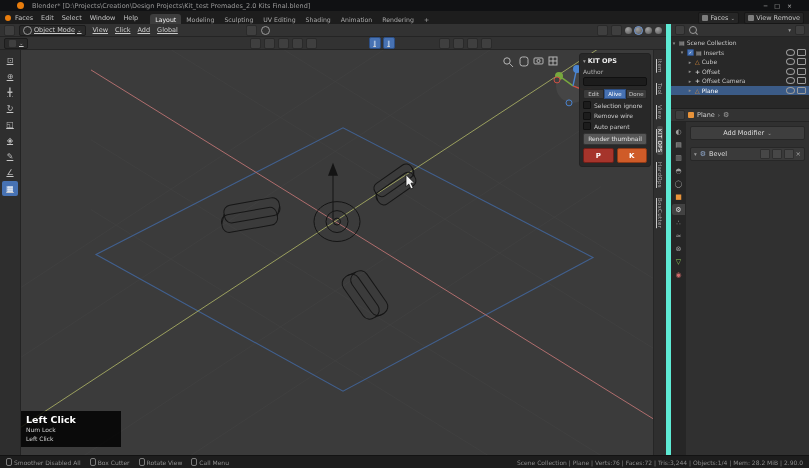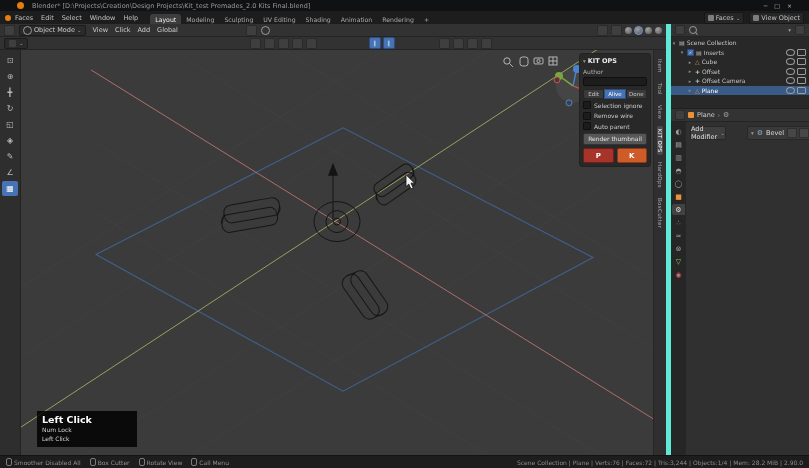--- a/index.html
+++ b/index.html
@@ -30,21 +30,21 @@
   .sm-circle{width:7px;height:7px;border:1px solid #9a9a9a;border-radius:50%;}
   .hdr-menus{display:flex;gap:7px;margin-left:3px;}
   .hdr-right{margin-left:auto;display:flex;gap:3px;align-items:center;}
   .sphere{width:7px;height:7px;border-radius:50%;background:radial-gradient(circle at 35% 30%,#a2a2a2,#555);}
   .sphere.active{outline:1px solid #7ba2dd;}
   .blue-toggle{width:10px;height:10px;background:#4772b3;border:1px solid #2c4e84;border-radius:2px;
        color:#e4edf8;font-size:5.5px;display:flex;align-items:center;justify-content:center;}
   .caret{color:#9a9a9a;font-size:5.5px;}
   
   .main{flex:1;display:flex;min-height:0;}
-  .left-col{width:666px;display:flex;flex-direction:column;flex:0 0 auto;}
+  .left-col{width:666px;display:flex;flex-direction:column;flex:0 0 auto;text-decoration:underline;}
   .vp-row{flex:1;display:flex;min-height:0;}
   .toolbar{width:20px;background:#2e2e2e;border-right:1px solid #232323;display:flex;
            flex-direction:column;align-items:center;padding-top:3px;gap:1px;flex:0 0 auto;}
   .tool-btn{width:16px;height:15px;display:flex;align-items:center;justify-content:center;
             color:#b9b9b9;font-size:8px;border-radius:2px;}
   .tool-btn.active{background:#4772b3;color:#fff;}
   .viewport{flex:1;position:relative;background:#3b3b3b;overflow:hidden;}
   .vp-svg{position:absolute;inset:0;width:100%;height:100%;}
   .vp-overlay-text{position:absolute;left:8px;top:4px;font-size:6.5px;color:#b5b5b5;line-height:1.55;}
   .vp-overlay-text .l2{color:#949494;font-size:6px;}
@@ -68,21 +68,21 @@
   .ko-check{display:flex;align-items:center;gap:3px;}
   .ko-box{width:6px;height:6px;background:#1c1c1c;border:1px solid #0f0f0f;border-radius:1px;flex:0 0 auto;}
   .ko-btn{background:#565656;border:1px solid #333;border-radius:2px;text-align:center;
           padding:1.5px 0;color:#e4e4e4;}
   .ko-brands{display:flex;gap:3px;margin-top:1px;}
   .ko-brand{flex:1;height:13px;border-radius:2px;display:flex;align-items:center;justify-content:center;
             color:#fff;font-weight:bold;font-size:7px;}
   .ko-brand.red{background:#a6342b;border:1px solid #6e1f19;}
   .ko-brand.orange{background:#cf5b28;border:1px solid #8e3a17;}
   
-  .screencast{position:absolute;left:16px;bottom:8px;background:rgba(0,0,0,.82);padding:3px 10px 3px 5px;min-width:85px;}
+  .screencast{position:absolute;left:0;bottom:8px;background:rgba(0,0,0,.82);padding:3px 10px 3px 5px;min-width:85px;}
   .sc-main{font-size:9.5px;color:#fff;font-weight:bold;}
   .sc-line{font-size:6px;color:#d2d2d2;line-height:1.6;}
   
   .right-col{flex:1;display:flex;flex-direction:column;border-left:5px solid #5eead4;min-width:0;}
   .outliner{height:84px;background:#282828;display:flex;flex-direction:column;flex:0 0 auto;}
   .out-header{height:12px;background:#333;border-bottom:1px solid #242424;display:flex;
               align-items:center;gap:4px;padding:0 4px;flex:0 0 auto;}
   .search-ico{width:6px;height:6px;border:1px solid #999;border-radius:50%;position:relative;flex:0 0 auto;}
   .search-ico::after{content:"";position:absolute;width:3px;height:1px;background:#999;
                      transform:rotate(45deg);left:4.5px;top:5.5px;}
@@ -106,21 +106,21 @@
   .props-header{height:12px;background:#333;border-bottom:1px solid #242424;display:flex;align-items:center;
                 gap:3px;padding:0 4px;font-size:6.5px;color:#ccc;flex:0 0 auto;}
   .obj-chip{width:6px;height:6px;background:#e8933a;border-radius:1px;flex:0 0 auto;}
   .props-body{flex:1;display:flex;min-height:0;}
   .ptabs{width:15px;background:#262626;display:flex;flex-direction:column;align-items:center;
          padding-top:4px;gap:2px;flex:0 0 auto;}
   .ptab{width:13px;height:11px;display:flex;align-items:center;justify-content:center;font-size:7px;
         color:#9f9f9f;border-radius:2px 0 0 2px;}
   .ptab.active{background:#424242;color:#dadada;}
   .ptab.orange{color:#e8933a;} .ptab.green{color:#8fce5a;} .ptab.red{color:#cf6a6a;}
-  .pcontent{flex:1;padding:4px;display:flex;flex-direction:row;gap:21px;min-width:0;}
+  .pcontent{flex:1;padding:4px;display:flex;flex-direction:column;gap:7px;min-width:0;}
   .addmod{background:#3e3e3e;border:1px solid #272727;border-radius:2px;height:12px;display:flex;
           align-items:center;justify-content:center;font-size:6.5px;color:#ddd;gap:3px;}
   .mod-row{background:#3a3a3a;border:1px solid #272727;border-radius:2px;height:12px;display:flex;
            align-items:center;gap:3px;padding:0 3px;font-size:6.5px;color:#ddd;}
   .mod-icons{margin-left:auto;display:flex;gap:2px;align-items:center;}
   .mini{width:8px;height:8px;background:#474747;border:1px solid #2e2e2e;border-radius:1px;}
   
   .statusbar{height:12px;background:#1d1d1d;border-top:1px solid #131313;display:flex;align-items:center;
              gap:9px;padding:0 6px;font-size:6px;color:#909090;flex:0 0 auto;}
   .sb-item{display:flex;align-items:center;gap:2px;}
@@ -160,21 +160,21 @@
       <span class="ws-tab">+</span>
     </span>
     <span class="mb-right">
       <span class="chip">
         <span class="chip-ico"></span>
         <span>Faces</span>
         <span class="caret">⌄</span>
       </span>
       <span class="chip">
         <span class="chip-ico"></span>
-        <span>View Object</span>
+        <span>View Remove</span>
       </span>
     </span>
   </div>
 
   <div class="main">
     <div class="left-col">
 
       <div class="vp-header">
         <span class="ico-box"></span>
         <span class="dd">

